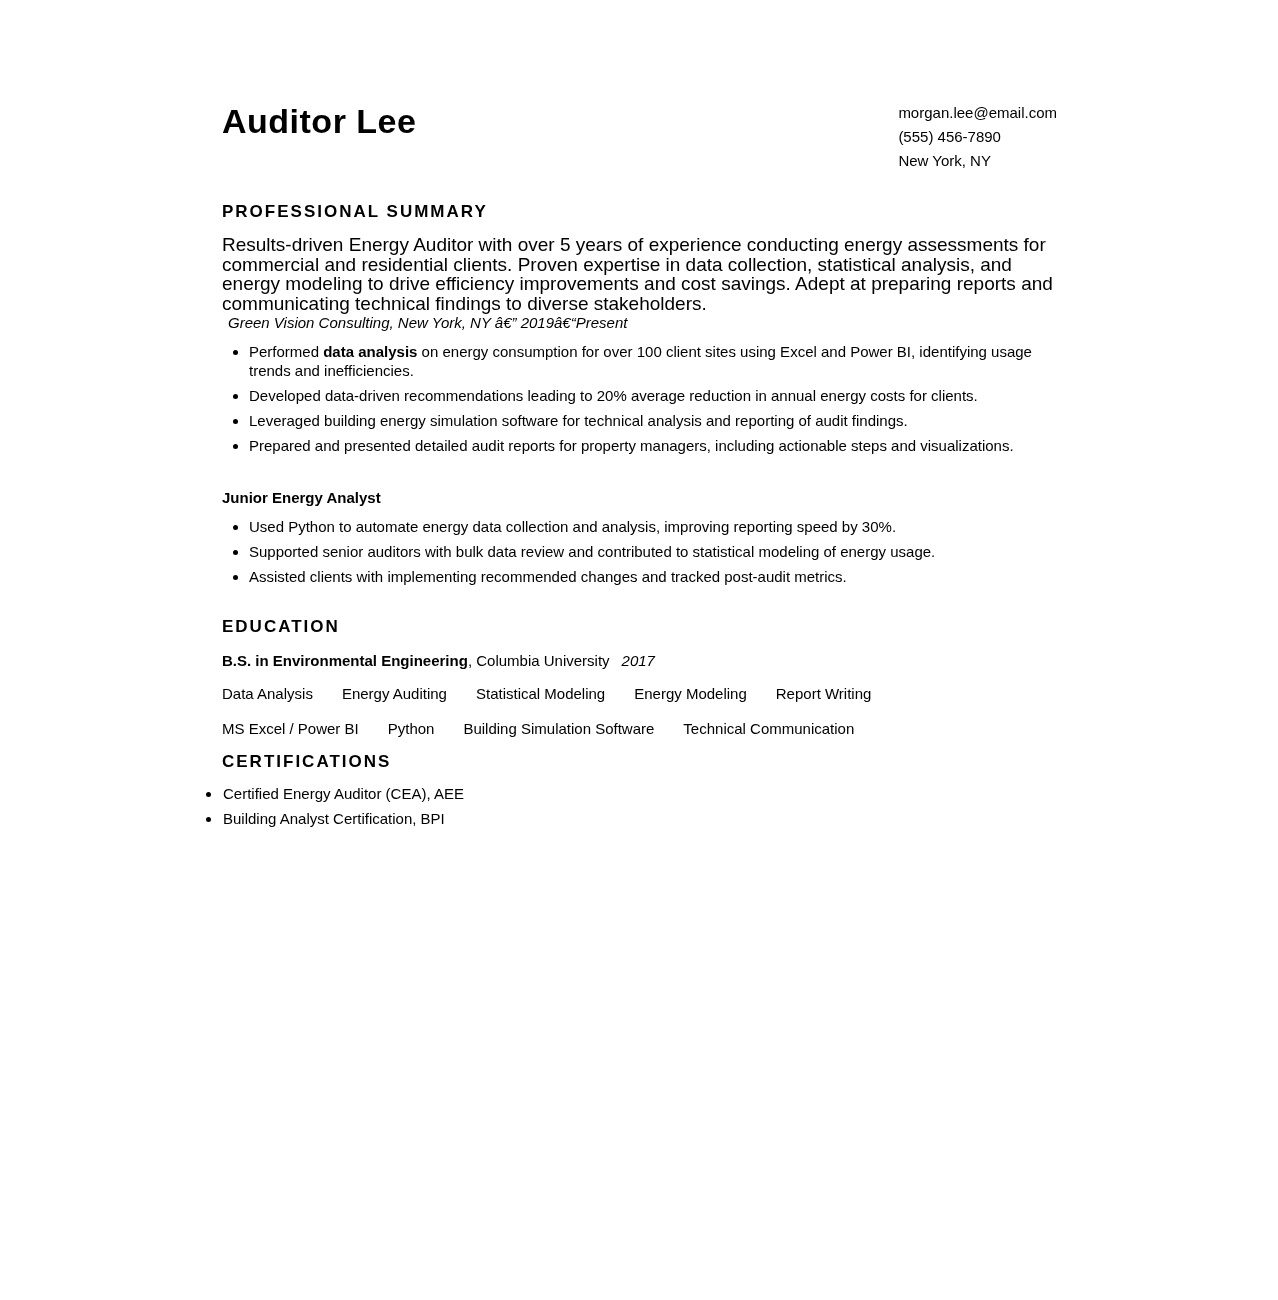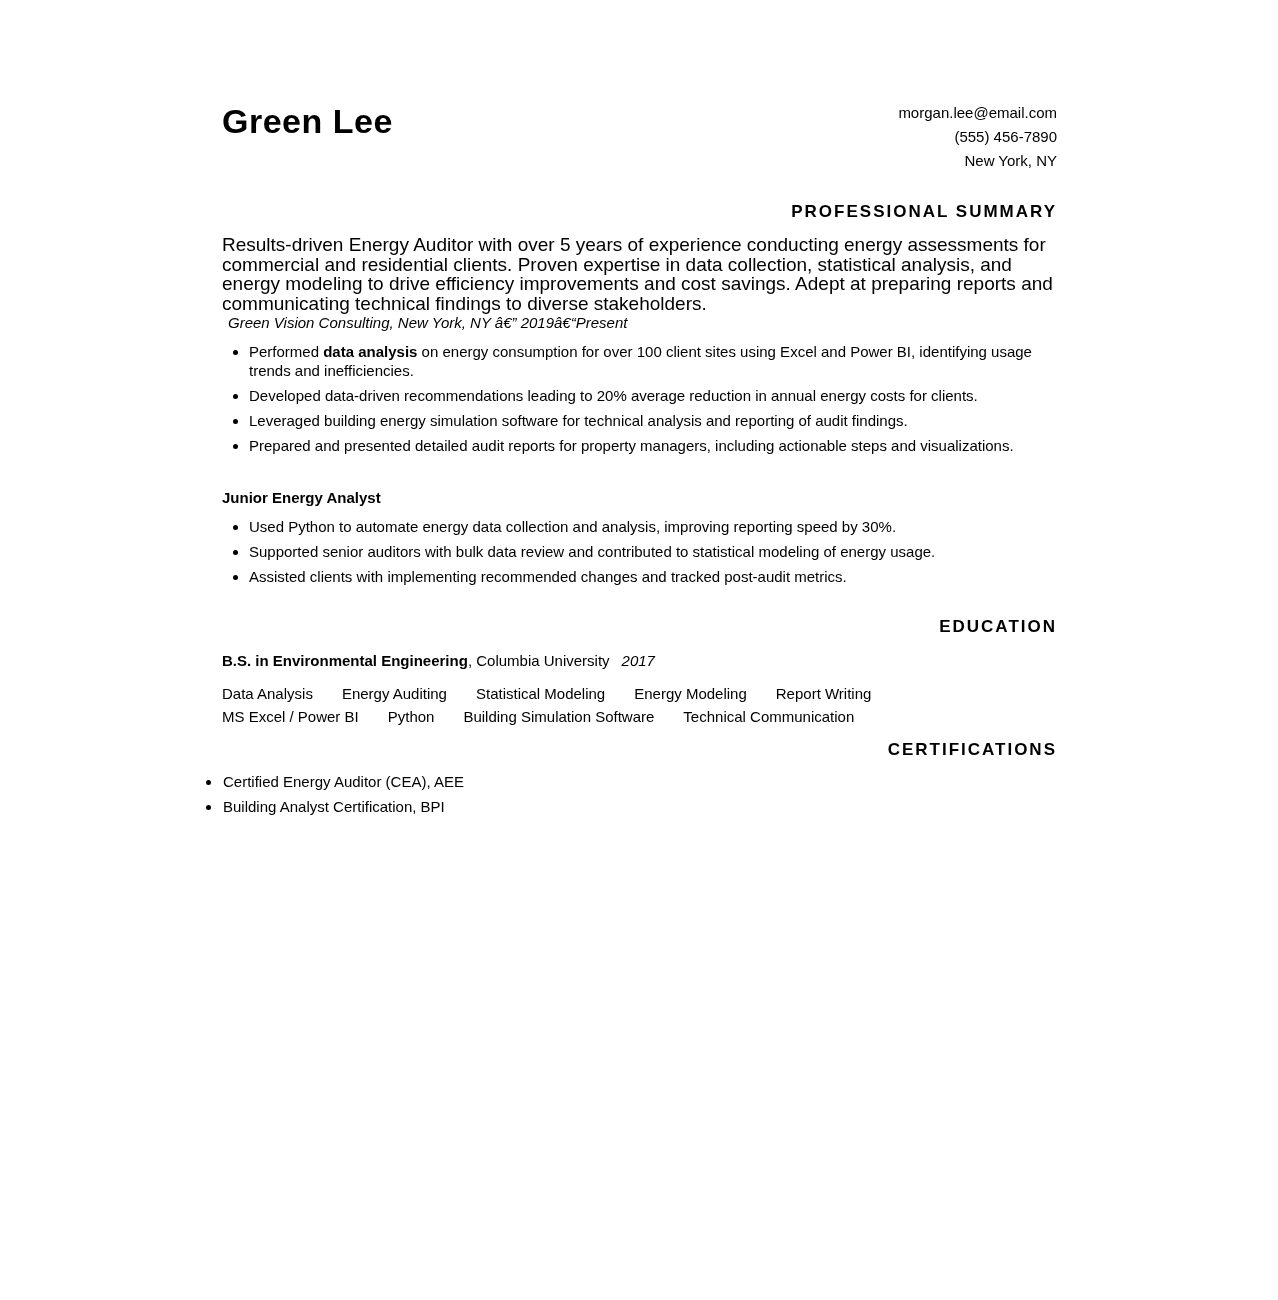--- a/index.html
+++ b/index.html
@@ -27,31 +27,29 @@
     font-size: 34px;
     font-weight: bold;
     letter-spacing: 0.5px;
     margin-top: 13px;
     line-height: 40px;
   }
   .contact {
     position: absolute;
     top: 0;
     right: 0;
-    text-align: right;
     font-size: 15px;
     line-height: 24px;
   }
   
   .sec-heading {
     font-size: 17px;
     font-weight: bold;
     letter-spacing: 2px;
     line-height: 20px;
-    text-align: right;
   }
   .mt-summary   { margin-top: 27px; }
   .mt-exp       { margin-top: 31px; }
   .mt-edu       { margin-top: 31px; }
   .mt-skills    { margin-top: 28px; }
   .mt-certs     { margin-top: 16px; }
   
   .summary-text {
     margin: 13px 0 0 0;
     font-size: 19px;
@@ -89,36 +87,36 @@
     font-style: italic;
     margin-left: 12px;
   }
   .skills-row {
     display: flex;
     gap: 29px;
     font-size: 15px;
     line-height: 15px;
   }
   .skills-row.first { margin-top: 16px; }
-  .skills-row.second { margin-top: 8px; }
+  .skills-row.second { margin-top: 20px; }
   ul.cert-list {
     margin: 12px 0 0 -17px;
     padding-left: 17px;
     font-size: 15px;
     line-height: 19px;
   }
   ul.cert-list li { margin-bottom: 6px; padding-left: 1px; }
 </style>
 </head>
 <body>
 
 <div class="page">
 
   <div class="header">
-    <div class="name">Green Lee</div>
+    <div class="name">Auditor Lee</div>
     <div class="contact">
       <div>morgan.lee@email.com</div>
       <div>(555) 456-7890</div>
       <div>New York, NY</div>
     </div>
   </div>
 
   <div class="sec-heading mt-summary">PROFESSIONAL SUMMARY</div>
   <p class="summary-text">Results-driven Energy Auditor with over 5 years of experience conducting energy assessments for commercial and residential clients. Proven expertise in data collection, statistical analysis, and energy modeling to drive efficiency improvements and cost savings. Adept at preparing reports and communicating technical findings to diverse stakeholders.</p>
 

